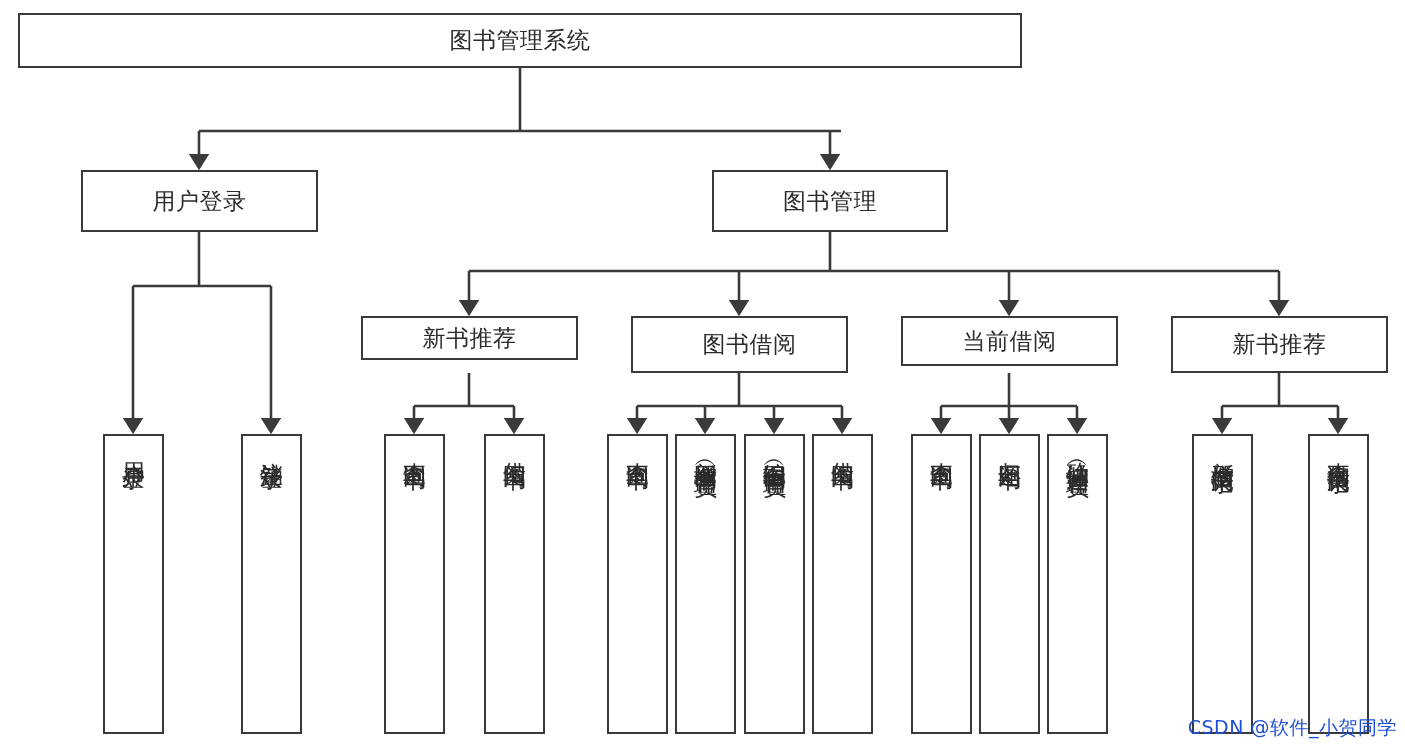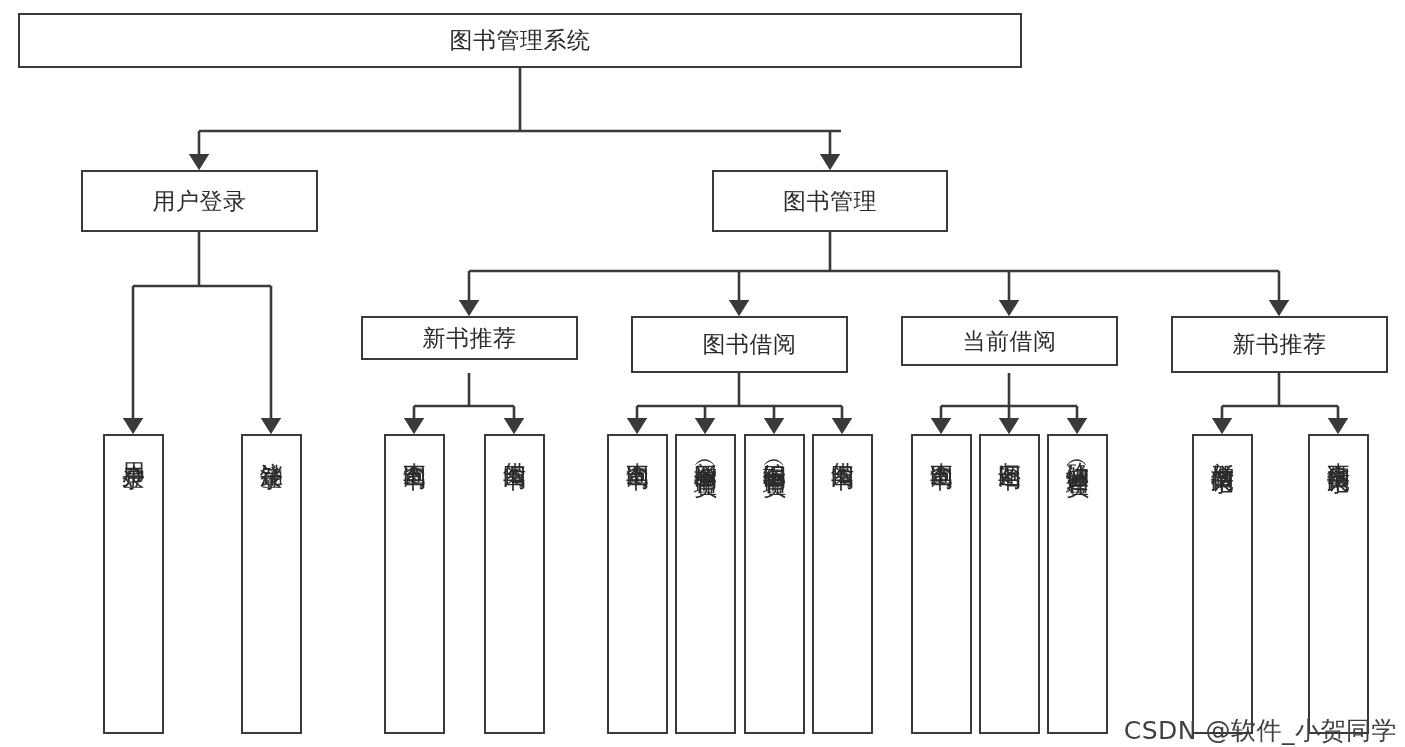--- a/index.html
+++ b/index.html
@@ -49,23 +49,23 @@
     writing-mode: vertical-rl;
     text-orientation: upright;
     font-size: 23px;
     letter-spacing: 2px;
     line-height: 1;
     white-space: nowrap;
   }
   #watermark {
     position: absolute;
     right: 8px;
-    bottom: 0;
-    font-size: 25px;
-    color: #404040;
+    bottom: 6px;
+    font-size: 19px;
+    color: #1d4ed8;
     letter-spacing: 0.5px;
     white-space: nowrap;
     pointer-events: none;
   }
 </style>
 </head>
 <body>
 
 <div id="diagram-root">
 

